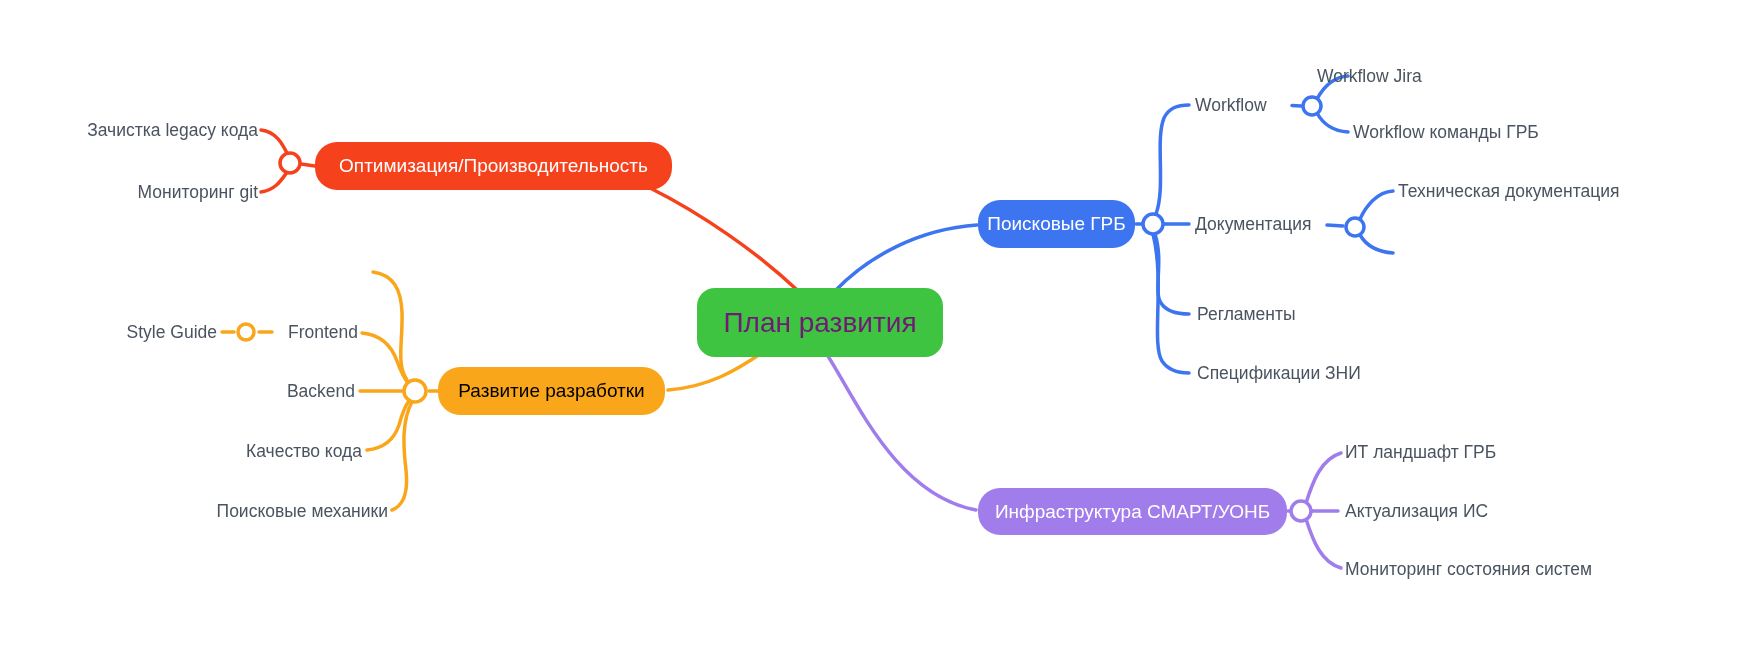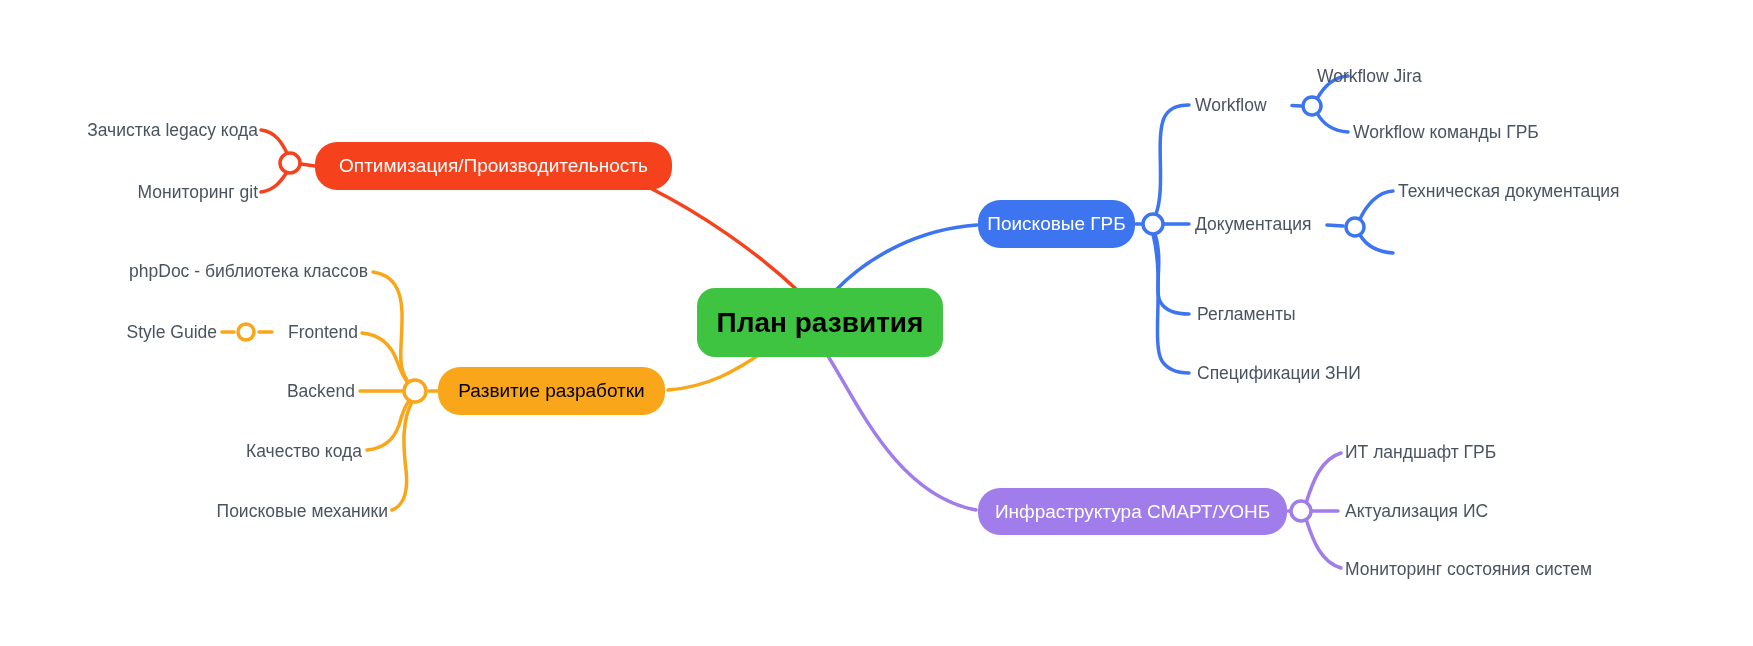--- a/index.html
+++ b/index.html
@@ -12,21 +12,21 @@
   .label{
     position:absolute;transform:translateY(-50%);
     font-size:17.5px;color:#4a5460;white-space:nowrap;cursor:pointer;line-height:1.2;
   }
   .node{
     position:absolute;display:flex;align-items:center;justify-content:center;
     border-radius:22px;font-size:19px;white-space:nowrap;cursor:pointer;box-sizing:border-box;
   }
   .node.light{color:#ffffff;}
   .node.dark{color:#000000;}
-  .root-node{border-radius:18px;font-size:28px;font-weight:bold;color:#000000;}
+  .root-node{border-radius:18px;font-size:28px;font-weight:normal;color:#701a75;}
 </style>
 </head>
 <body>
 
 <div class="stage">
 
   <svg class="links" width="1753" height="646" viewBox="0 0 1753 646">
 
     <g stroke="#f5421d" stroke-width="3.5" fill="none" stroke-linecap="round">
       <path d="M 652 189 C 700 213, 757 252, 796 289"></path>
@@ -81,21 +81,20 @@
   <div class="node root-node" style="left:697px;top:288px;width:246px;height:69px;background:#3ec440;">План развития</div>
 
   <div class="node light" style="left:315px;top:142px;width:357px;height:48px;background:#f5421d;">Оптимизация/Производительность</div>
   <div class="node dark" style="left:438px;top:367px;width:227px;height:48px;background:#f9a61a;">Развитие разработки</div>
   <div class="node light" style="left:978px;top:200px;width:157px;height:48px;background:#3d74f0;">Поисковые ГРБ</div>
   <div class="node light" style="left:978px;top:488px;width:309px;height:47px;background:#a17ceb;">Инфраструктура СМАРТ/УОНБ</div>
 
   <div class="label" style="right:1495px;top:130px;">Зачистка legacy кода</div>
   <div class="label" style="right:1495px;top:192px;">Мониторинг git</div>
 
-  <div class="label" style="right:1385px;top:271px;">phpDoc - библиотека классов</div>
   <div class="label" style="right:1536px;top:332px;">Style Guide</div>
   <div class="label" style="right:1395px;top:332px;">Frontend</div>
   <div class="label" style="right:1398px;top:391px;">Backend</div>
   <div class="label" style="right:1391px;top:451px;">Качество кода</div>
   <div class="label" style="right:1365px;top:511px;">Поисковые механики</div>
 
   <div class="label" style="left:1195px;top:105px;">Workflow</div>
   <div class="label" style="left:1317px;top:76px;">Workflow Jira</div>
   <div class="label" style="left:1353px;top:132px;">Workflow команды ГРБ</div>
   <div class="label" style="left:1195px;top:224px;">Документация</div>

